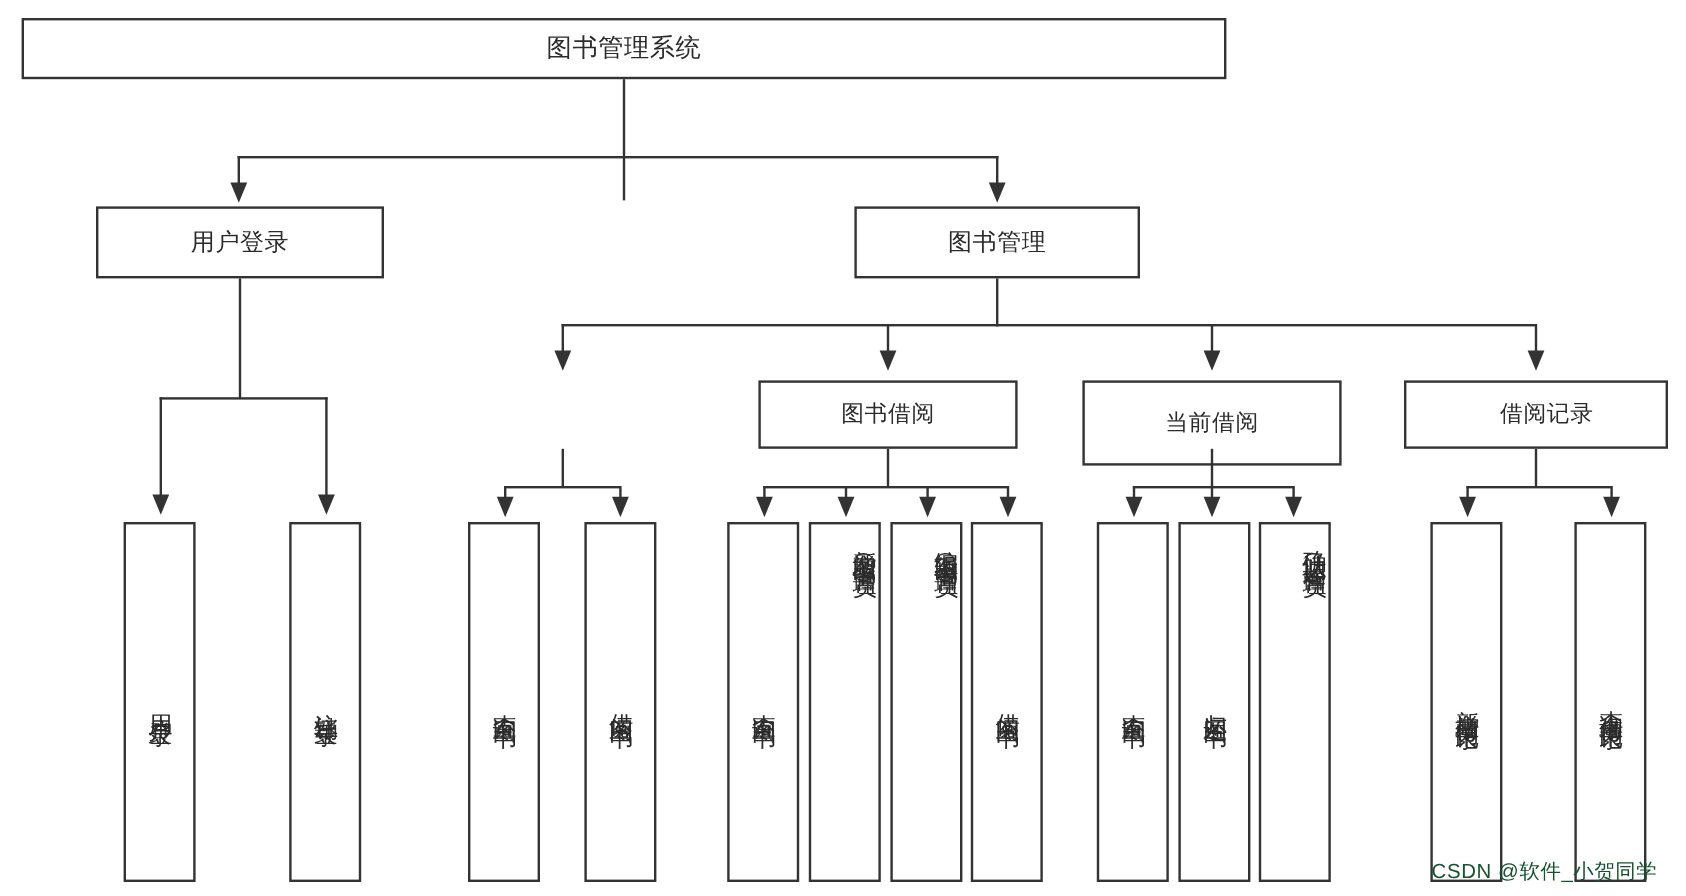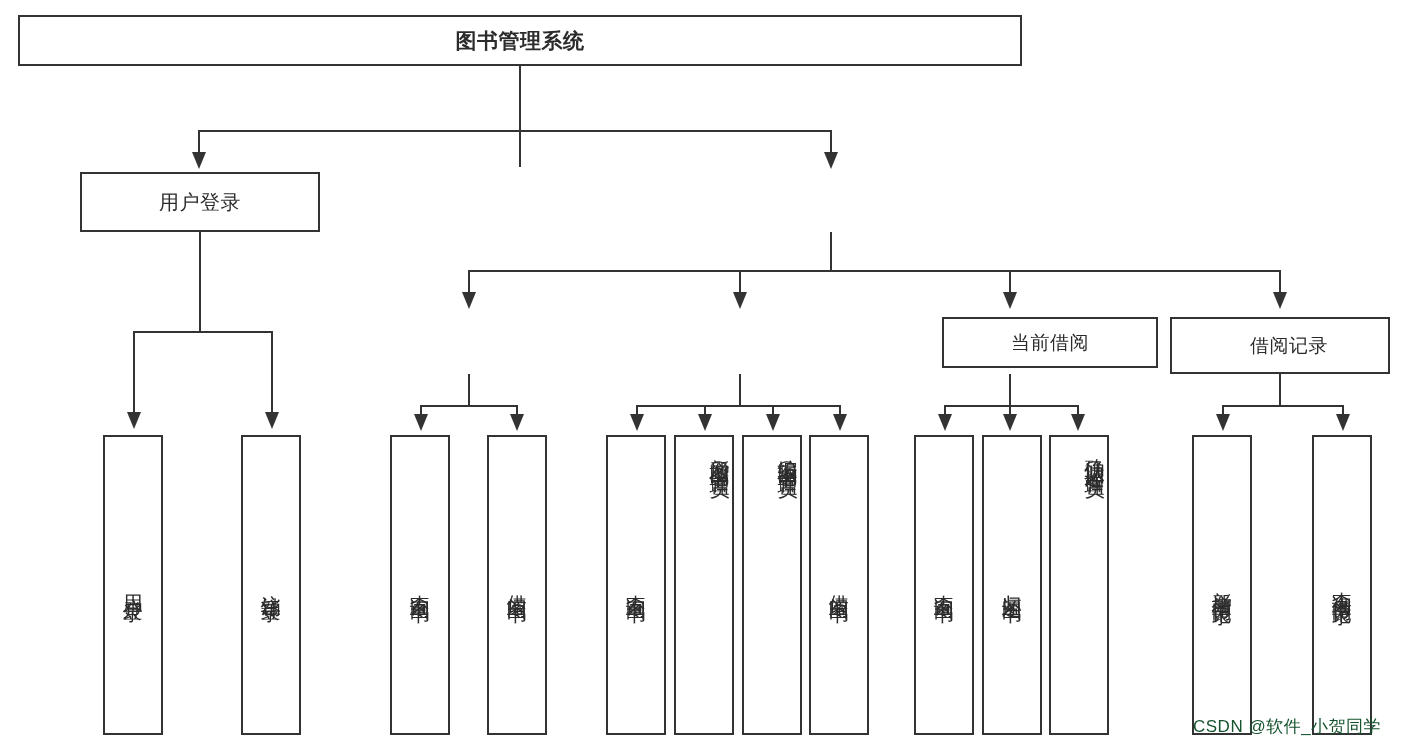--- a/index.html
+++ b/index.html
@@ -74,52 +74,54 @@
     color:#14532d;
     white-space:nowrap;
     letter-spacing:0.5px;
   }
 </style>
 </head>
 <body>
 
 <div id="stage">
 
-  <div class="node root" style="left:18px;top:15px;width:1004px;height:51px;font-weight:bold;">图书管理系统</div>
+  <div class="node root" style="left:18px;top:15px;width:1004px;height:51px;">图书管理系统</div>
 
   <div class="vline" style="left:519px;top:66px;height:101px;"></div>
 
   <div class="hline" style="left:198px;top:130px;width:634px;"></div>
 
   <div class="vline" style="left:198px;top:130px;height:25px;"></div>
   <div class="arrow" style="left:192px;top:152px;"></div>
   <div class="vline" style="left:830px;top:130px;height:25px;"></div>
   <div class="arrow" style="left:824px;top:152px;"></div>
 
   <div class="node lvl1" style="left:80px;top:172px;width:240px;height:60px;">用户登录</div>
+  <div class="node lvl1" style="left:712px;top:172px;width:238px;height:60px;">图书管理</div>
 
   <div class="vline" style="left:199px;top:232px;height:100px;"></div>
   <div class="hline" style="left:133px;top:331px;width:140px;"></div>
   <div class="vline" style="left:133px;top:331px;height:84px;"></div>
   <div class="arrow" style="left:127px;top:412px;"></div>
   <div class="vline" style="left:271px;top:331px;height:84px;"></div>
   <div class="arrow" style="left:265px;top:412px;"></div>
 
   <div class="vline" style="left:830px;top:232px;height:40px;"></div>
   <div class="hline" style="left:468px;top:270px;width:812px;"></div>
   <div class="vline" style="left:468px;top:270px;height:25px;"></div>
   <div class="arrow" style="left:462px;top:292px;"></div>
   <div class="vline" style="left:739px;top:270px;height:25px;"></div>
   <div class="arrow" style="left:733px;top:292px;"></div>
   <div class="vline" style="left:1009px;top:270px;height:25px;"></div>
   <div class="arrow" style="left:1003px;top:292px;"></div>
   <div class="vline" style="left:1279px;top:270px;height:25px;"></div>
   <div class="arrow" style="left:1273px;top:292px;"></div>
 
-  <div class="node lvl2" style="left:902px;top:317px;width:216px;height:51px;margin-left:40px;">当前借阅</div>
+  <div class="node lvl2" style="left:632px;top:317px;width:216px;height:57px;">图书借阅</div>
+  <div class="node lvl2" style="left:902px;top:317px;width:216px;height:71px;">当前借阅</div>
   <div class="node lvl2" style="left:1170px;top:317px;width:220px;height:57px;padding-left:18px;">借阅记录</div>
 
   <div class="vline" style="left:468px;top:374px;height:32px;"></div>
   <div class="hline" style="left:420px;top:405px;width:97px;"></div>
   <div class="vline" style="left:420px;top:405px;height:13px;"></div>
   <div class="arrow" style="left:414px;top:414px;"></div>
   <div class="vline" style="left:516px;top:405px;height:13px;"></div>
   <div class="arrow" style="left:510px;top:414px;"></div>
 
   <div class="vline" style="left:739px;top:374px;height:32px;"></div>

